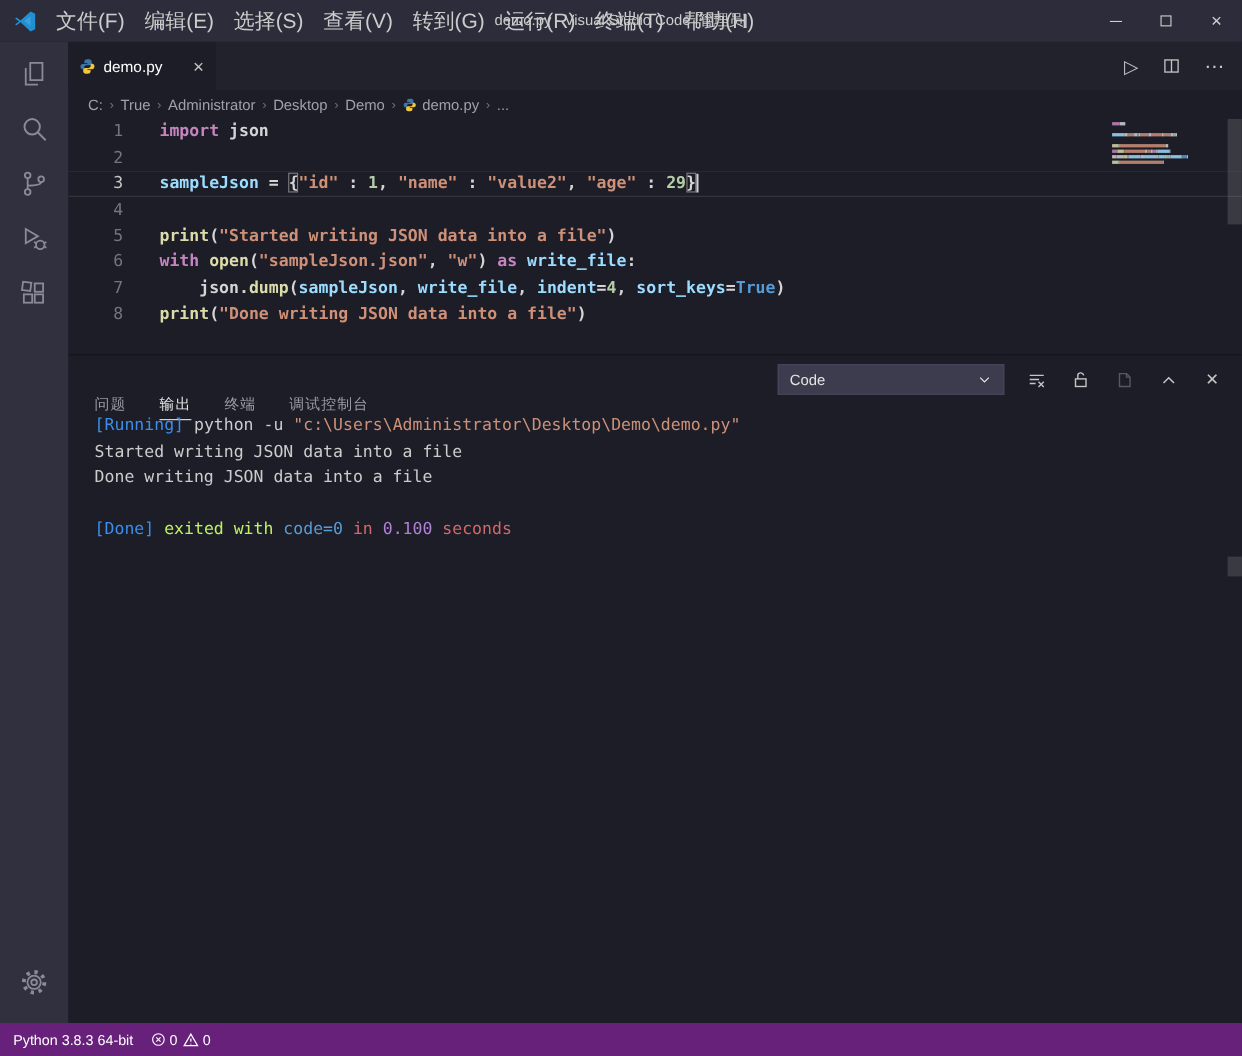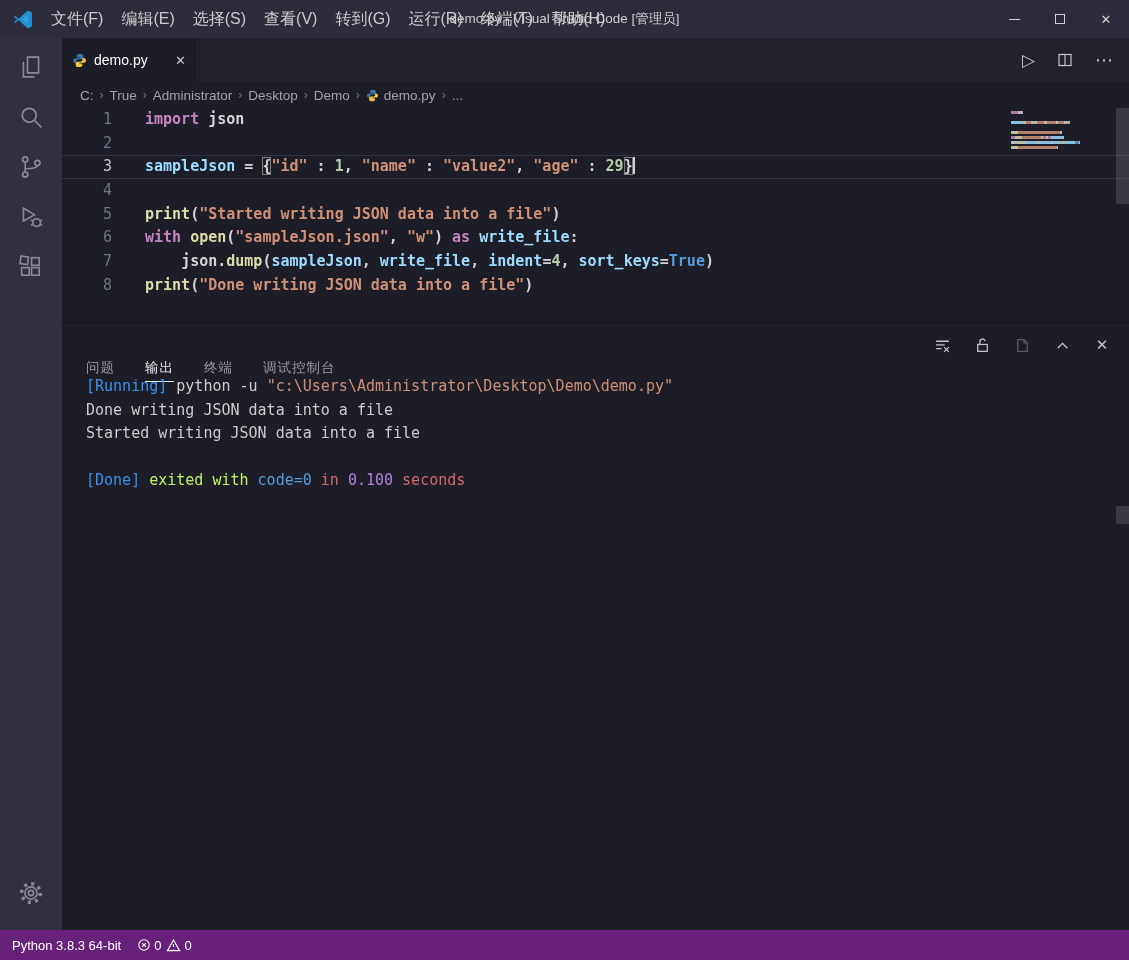--- a/index.html
+++ b/index.html
@@ -4,21 +4,21 @@
 <style>
   * { margin:0; padding:0; box-sizing:border-box; }
   html,body { width:1129px; height:960px; overflow:hidden; background:#1d1d28;
               font-family:"Liberation Sans", sans-serif; }
 
   
   .titlebar { height:38px; background:#2c2c3a; display:flex; align-items:center;
               color:#cccccc; position:relative; }
   .vscode-logo { width:22px; height:22px; margin:0 8px 0 12px; flex:0 0 auto; }
   .menubar { display:flex; height:100%; }
-  .menu-item { padding:0 9px; display:flex; align-items:center; font-size:16px; cursor:default; }
+  .menu-item { padding:0 9px; display:flex; align-items:center; font-size:19px; cursor:default; }
   .window-title { position:absolute; left:50%; transform:translateX(-50%); font-size:13.5px; white-space:nowrap; }
   .win-controls { margin-left:auto; display:flex; height:100%; }
   .win-btn { width:46px; display:flex; align-items:center; justify-content:center; font-size:13px; color:#d0d0d0; }
   .box-glyph { width:10px; height:10px; border:1px solid #d0d0d0; }
   .min-glyph { width:11px; height:1px; background:#d0d0d0; }
 
   
   .main { display:flex; height:892px; }
   .activitybar { width:62px; background:#30303e; display:flex; flex-direction:column;
                  align-items:center; padding-top:6px; }
@@ -311,20 +311,28 @@
 
     <div class="panel">
       <div class="panel-header">
         <div style="display:flex;">
             <div class="panel-tab">问题</div>
             <div class="panel-tab active">输出</div>
             <div class="panel-tab">终端</div>
             <div class="panel-tab">调试控制台</div>
           </div>
         <div class="panel-controls">
+          <div class="channel-select">
+            <span>Code</span>
+            <span class="icon">
+              <svg viewBox="0 0 16 16" width="14" height="14" fill="none" stroke="currentColor" stroke-width="1.3">
+                  <path d="M3.5 6l4.5 4.5L12.5 6"></path>
+                </svg>
+            </span>
+          </div>
           <span class="pc-icon icon">
             <svg viewBox="0 0 16 16" width="17" height="17" fill="none" stroke="currentColor" stroke-width="1.2">
               <path d="M2 4h12M2 7.5h8M2 11h5M9.5 9.5l4.5 4.5M14 9.5l-4.5 4.5"></path>
             </svg>
           </span>
           <span class="pc-icon icon">
             <svg viewBox="0 0 16 16" width="17" height="17" fill="none" stroke="currentColor" stroke-width="1.2">
               <rect x="3.5" y="7" width="9" height="6.5"></rect>
                 <path d="M5.5 7V4.8A2.5 2.5 0 0 1 10.5 4"></path>
             </svg>
@@ -338,22 +346,22 @@
           <span class="pc-icon icon">
             <svg viewBox="0 0 16 16" width="17" height="17" fill="none" stroke="currentColor" stroke-width="1.3">
                 <path d="M3.5 10.5 8 6l4.5 4.5"></path>
               </svg>
           </span>
           <span class="pc-icon" style="font-size:15px;">✕</span>
         </div>
       </div>
       <div class="panel-output">
           <div class="out-line"><span style="color: rgb(59, 142, 234);">[Running] </span><span style="color: rgb(204, 204, 204);">python -u </span><span style="color: rgb(206, 145, 120);">"c:\Users\Administrator\Desktop\Demo\demo.py"</span></div>
+          <div class="out-line"><span style="color: rgb(204, 204, 204);">Started writing JSON data into a file</span></div>
           <div class="out-line"><span style="color: rgb(204, 204, 204);">Done writing JSON data into a file</span></div>
-          <div class="out-line"><span style="color: rgb(204, 204, 204);">Started writing JSON data into a file</span></div>
           <div class="out-line">&nbsp;</div>
           <div class="out-line"><span style="color: rgb(59, 142, 234);">[Done]</span><span style="color: #bef264;"> exited with </span><span style="color: rgb(86, 156, 214);">code=0</span><span style="color: rgb(209, 105, 105);"> in </span><span style="color: rgb(177, 128, 215);">0.100</span><span style="color: rgb(209, 105, 105);"> seconds</span></div>
         </div>
       <div class="panel-scrollbar"></div>
     </div>
   </div>
 </div>
 
 <div class="statusbar">
   <div class="sb-item">Python 3.8.3 64-bit</div>

